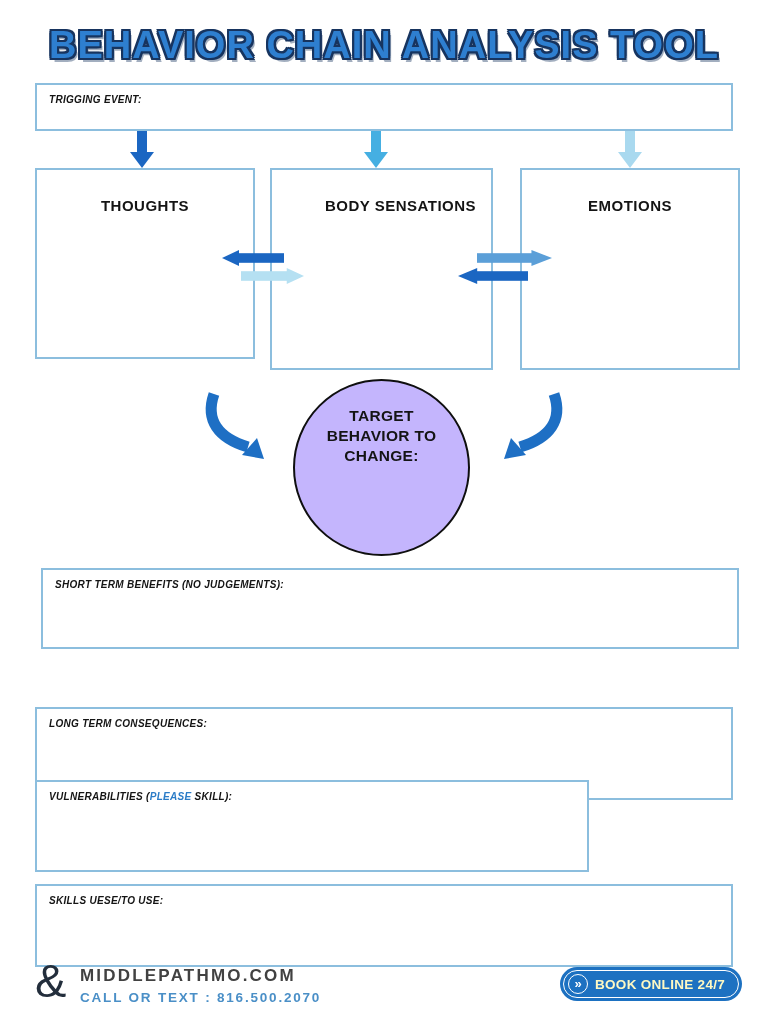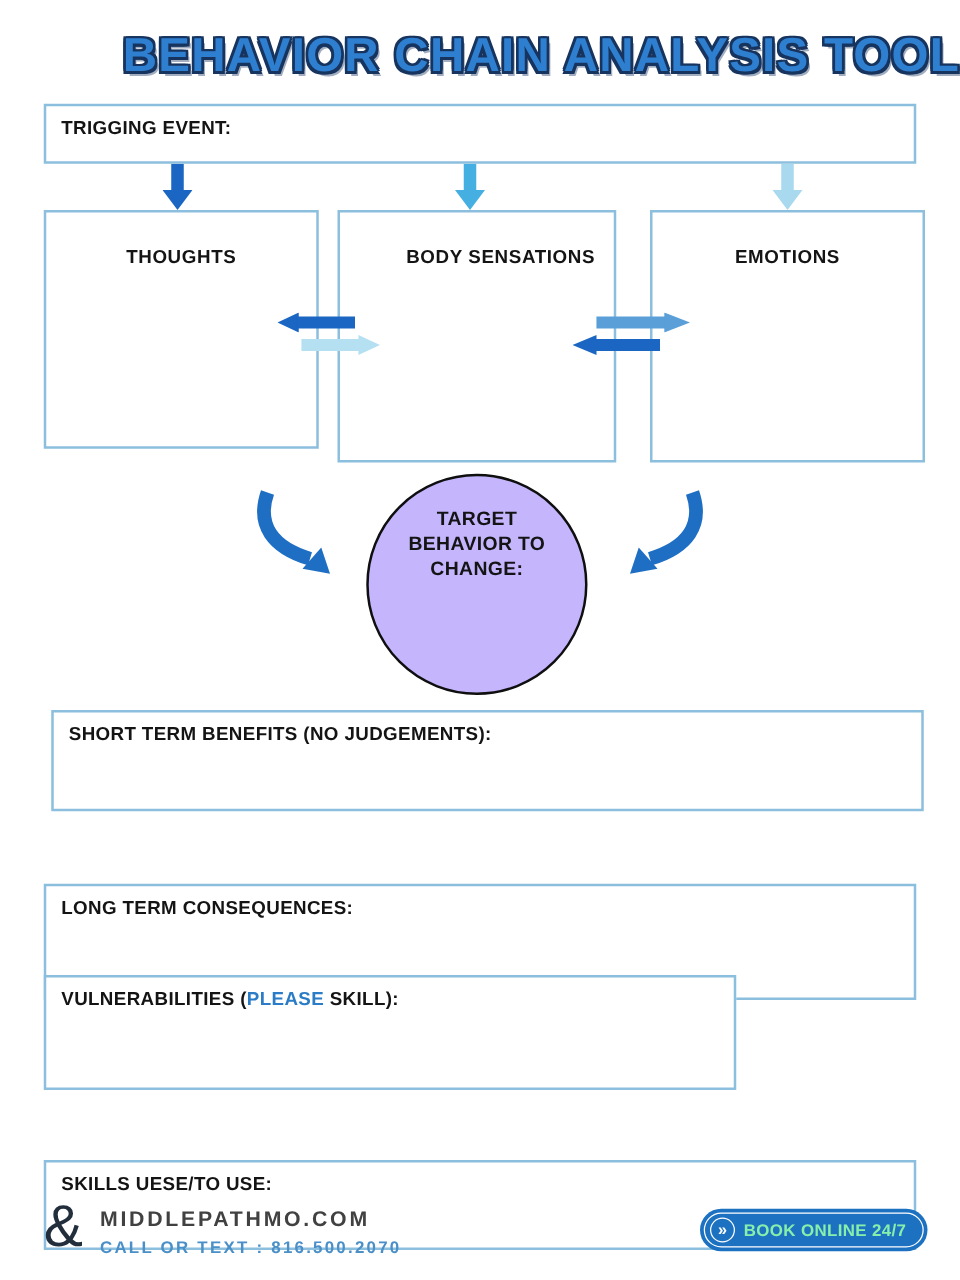--- a/index.html
+++ b/index.html
@@ -2,34 +2,34 @@
 <html><head>
 <meta charset="utf-8">
 <style>
   html,body{margin:0;padding:0;background:#ffffff;}
   .page{
     position:relative;width:768px;height:1024px;background:#ffffff;
     font-family:"Liberation Sans",sans-serif;overflow:hidden;
   }
   
   .title{
-    position:absolute;top:24px;left:0;width:768px;text-align:right;
+    position:absolute;top:24px;left:0;width:768px;text-align:center;
     font-size:38px;font-weight:bold;letter-spacing:1px;color:#2e7fd0;
     text-shadow:
       -2px -2px 0 #17345f, 2px -2px 0 #17345f,
       -2px  2px 0 #17345f, 2px  2px 0 #17345f,
       -2px  0   0 #17345f, 2px  0   0 #17345f,
        0   -2px 0 #17345f, 0    2px 0 #17345f,
        3px  4px 0 rgba(23,52,95,0.40);
   }
   
   .wbox{position:absolute;border:2px solid #8cbede;background:#ffffff;box-sizing:border-box;}
   .wbox .lbl{
-    padding:9px 12px 0 12px;font-size:15px;font-weight:bold;color:#141414;
-    letter-spacing:0.3px;line-height:1.2;
+    padding:9px 12px 0 12px;font-size:10px;font-weight:bold;color:#141414;
+    letter-spacing:0.3px;line-height:1.2;font-style:italic;
   }
   .wbox .fill{position:absolute;left:0;right:0;bottom:0;top:30px;}
   .center-lbl{
     padding-top:27px;text-align:center;font-size:15px;font-weight:bold;
     color:#141414;letter-spacing:0.5px;
   }
   
   .trigger-box{left:35px;top:83px;width:698px;height:48px;}
   .box-thoughts{left:35px;top:168px;width:220px;height:191px;}
   .box-body{left:270px;top:168px;width:223px;height:202px;padding-left:38px;}
@@ -44,21 +44,21 @@
   }
   .target-circle .lbl{
     width:126px;margin:25px auto 0 auto;text-align:center;
     font-size:15.5px;font-weight:bold;color:#141414;line-height:1.28;
     letter-spacing:0.3px;
   }
   
   .f1{left:41px;top:568px;width:698px;height:81px;}
   .f2{left:35px;top:675px;width:698px;height:93px;margin-top:32px;}
   .f3{left:35px;top:780px;width:554px;height:92px;}
-  .f4{left:35px;top:928px;width:698px;height:72px;}
+  .f4{left:35px;top:884px;width:698px;height:83px;}
   .hl{color:#2b7cc7;}
   
   .logo-amp{
     position:absolute;left:35px;top:957px;font-size:47px;line-height:1;
     color:#232e3c;font-family:"Liberation Sans",sans-serif;font-weight:normal;
   }
   .footer-text{position:absolute;left:80px;top:966px;}
   .site{
     font-size:17px;font-weight:bold;letter-spacing:2.2px;color:#414141;
   }
@@ -72,21 +72,21 @@
   .book-btn-inner{
     height:28px;box-sizing:border-box;border:1.6px solid #ffffff;border-radius:14px;
     display:flex;align-items:center;gap:7px;padding:0 13px 0 4px;
   }
   .chev-circle{
     width:20px;height:20px;box-sizing:border-box;border:1.7px solid #ffffff;
     border-radius:50%;color:#ffffff;font-size:13px;font-weight:bold;
     display:flex;align-items:center;justify-content:center;line-height:1;
     padding-bottom:1px;
   }
-  .book-label{color:#86efac;font-size:13.5px;font-weight:bold;letter-spacing:0.3px;}
+  .book-label{color:#fef9c3;font-size:13.5px;font-weight:bold;letter-spacing:0.3px;}
 </style>
 </head>
 <body>
 
 <div class="page">
 
   <div class="title">BEHAVIOR CHAIN ANALYSIS TOOL</div>
 
   <div class="wbox trigger-box">
     <div class="lbl">TRIGGING EVENT:</div>

